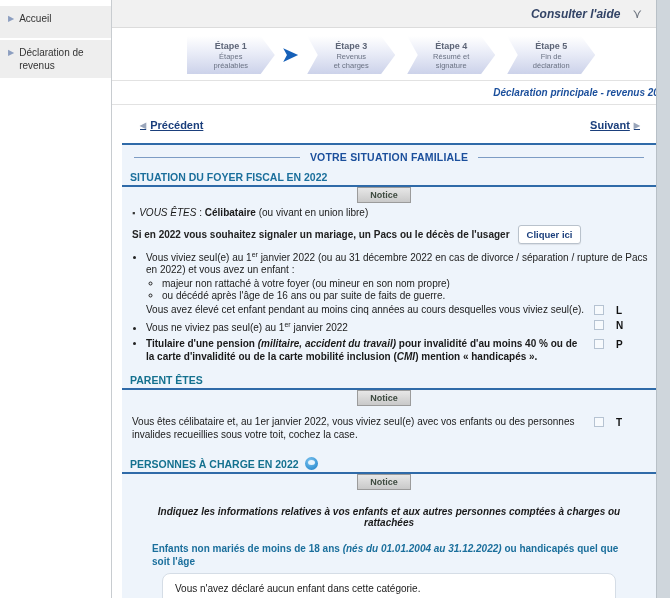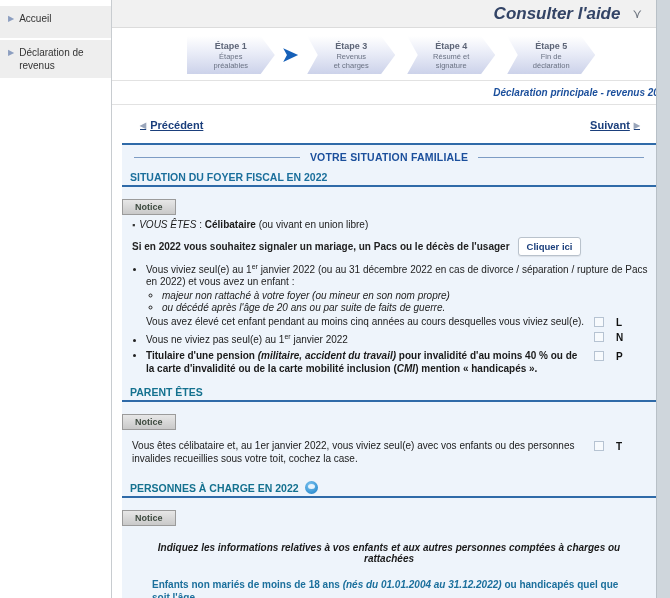--- a/index.html
+++ b/index.html
@@ -73,21 +73,21 @@
     border-bottom: 1px solid #dcdcdc;
     display: flex;
     align-items: center;
     justify-content: flex-end;
     padding-right: 28px;
     box-sizing: border-box;
   }
   .help-link {
     font-style: italic;
     font-weight: bold;
-    font-size: 17px;
+    font-size: 12px;
     color: #334466;
     cursor: pointer;
   }
   .help-chevron {
     margin-left: 12px;
     color: #6f7680;
     font-size: 13px;
     line-height: 1;
     cursor: pointer;
   }
@@ -219,22 +219,22 @@
     padding: 4px 0 2px 8px;
     border-bottom: 2px solid #2f6aa8;
     display: flex;
     align-items: center;
     gap: 6px;
   }
   .sub-head.teal { color: #14718f; }
 
   .notice-row {
     display: flex;
-    justify-content: flex-start;
-    padding: 12px 10px 2px 0;
+    justify-content: center;
+    padding: 0 10px 2px 0;
   }
   .notice-btn {
     background: linear-gradient(to bottom,#e7e7e7,#c9c9c9);
     border: 1px solid #9b9b9b;
     color: #3d4a3f;
     font-size: 9px;
     font-weight: bold;
     padding: 2px 12px;
     cursor: pointer;
     font-family: "Liberation Sans", sans-serif;
@@ -294,21 +294,20 @@
     margin-bottom: 1px;
   }
   .sub-list {
     margin: 1px 0 1px 0;
     padding-left: 16px;
   }
   .sub-list > li {
     list-style: circle;
     font-size: 10px;
     line-height: 12.5px;
-    font-style: italic;
   }
   .bold { font-weight: bold; }
   .ital { font-style: italic; }
 
   .cliquer-line {
     display: flex;
     align-items: center;
     gap: 8px;
     margin: 5px 0 5px 0;
     font-size: 10px;
@@ -470,21 +469,21 @@
         <div class="cliquer-line">
           <span>Si en 2022 vous souhaitez signaler un mariage, un Pacs ou le décès de l'usager</span>
           <button class="cliquer-btn">Cliquer ici</button>
         </div>
 
         <ul class="dot-list">
           <li>
             <span>Vous viviez seul(e) au 1</span><sup>er</sup><span> janvier 2022 (ou au 31 décembre 2022 en cas de divorce / séparation / rupture de Pacs en 2022) et vous avez un enfant :</span>
             <ul class="sub-list">
               <li>majeur non rattaché à votre foyer (ou mineur en son nom propre)</li>
-              <li>ou décédé après l'âge de 20 ans ou par suite de faits de guerre.</li>
+              <li>ou décédé après l'âge de 16 ans ou par suite de faits de guerre.</li>
             </ul>
             <div class="row-flex">
               <div class="txt line">Vous avez élevé cet enfant pendant au moins cinq années au cours desquelles vous viviez seul(e).</div>
               <div class="cb-cell">
                 <span class="cb"></span>
                 <span class="cb-letter">L</span>
               </div>
             </div>
           </li>
 

